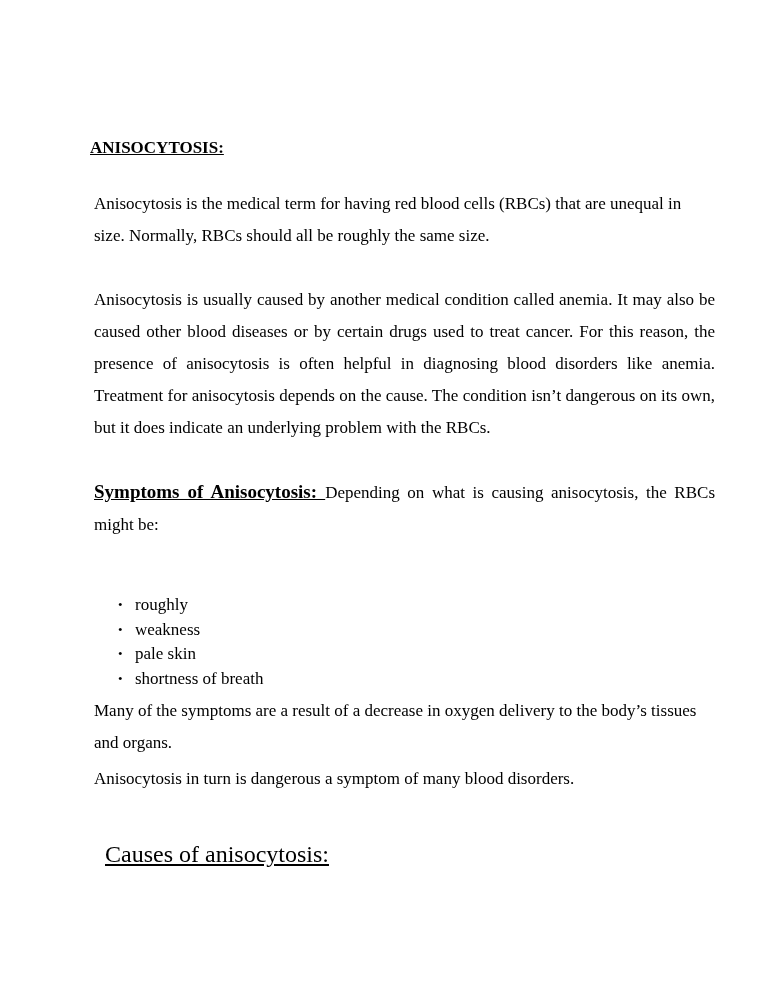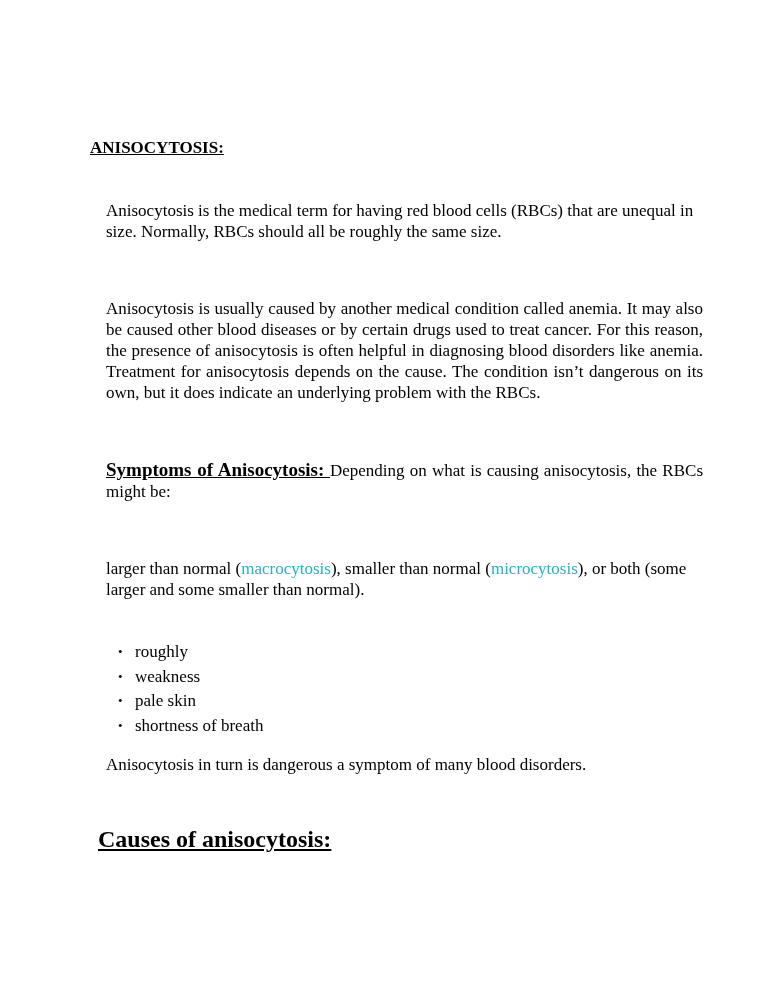--- a/index.html
+++ b/index.html
@@ -43,43 +43,43 @@
   .section-label {
     font-size: 17px;
     font-weight: bold;
     text-decoration: underline;
     line-height: 24px;
     margin: 0;
   }
 
   p.body-text {
     font-size: 17px;
-    line-height: 21px;
-    margin: 16px;
+    line-height: 32px;
+    margin: 4px;
     text-align: left;
     word-spacing: 0px;
   }
 
   p.body-text.justify {
     text-align: justify;
     text-justify: inter-word;
   }
 
   .heading-inline {
     font-size: 19px;
     font-weight: bold;
     text-decoration: underline;
   }
 
   .big-heading {
     font-size: 24px;
-    font-weight: bold;
+    font-weight: normal;
     text-decoration: underline;
     line-height: 32px;
-    margin: 8px;
+    margin: 15px;
     display: inline-block;
   }
 
   .link {
     color: #29b0c6;
     text-decoration: none;
   }
 
   ul.symptom-list {
     margin: 0;
@@ -118,32 +118,32 @@
   <div class="spacer-line">&nbsp;</div>
 
   <p class="body-text justify">Anisocytosis is usually caused by another medical condition called anemia. It may also be caused other blood diseases or by certain drugs used to treat cancer. For this reason, the presence of anisocytosis is often helpful in diagnosing blood disorders like anemia. Treatment for anisocytosis depends on the cause. The condition isn’t dangerous on its own, but it does indicate an underlying problem with the RBCs.</p>
 
   <div class="spacer-line">&nbsp;</div>
 
   <p class="body-text justify"><span class="heading-inline">Symptoms of Anisocytosis: </span><span>Depending on what is causing anisocytosis, the RBCs might be:</span></p>
 
   <div class="spacer-line">&nbsp;</div>
 
-  <p class="body-text"><span>larger than normal (</span><span class="link">macrocytosis</span><span>), smaller than normal (</span><span class="link">microcytosis</span><span>), or both (some larger and some smaller than normal).</span></p>
 
   <div class="spacer-line">&nbsp;</div>
 
 
   <ul class="symptom-list">
     <li><span class="bullet-dot">•</span><span>roughly</span></li>
     <li><span class="bullet-dot">•</span><span>weakness</span></li>
     <li><span class="bullet-dot">•</span><span>pale skin</span></li>
     <li><span class="bullet-dot">•</span><span>shortness of breath</span></li>
   </ul>
 
+  <p class="body-text">Many of the symptoms are a result of a decrease in oxygen delivery to the body’s tissues and organs.</p>
 
   <p class="body-text">Anisocytosis in turn is dangerous a symptom of many blood disorders.</p>
 
   <div class="spacer-line">&nbsp;</div>
 
   <div>
     <h2 class="big-heading">Causes of anisocytosis:</h2>
   </div>
 
   <div class="spacer-line">&nbsp;</div>

